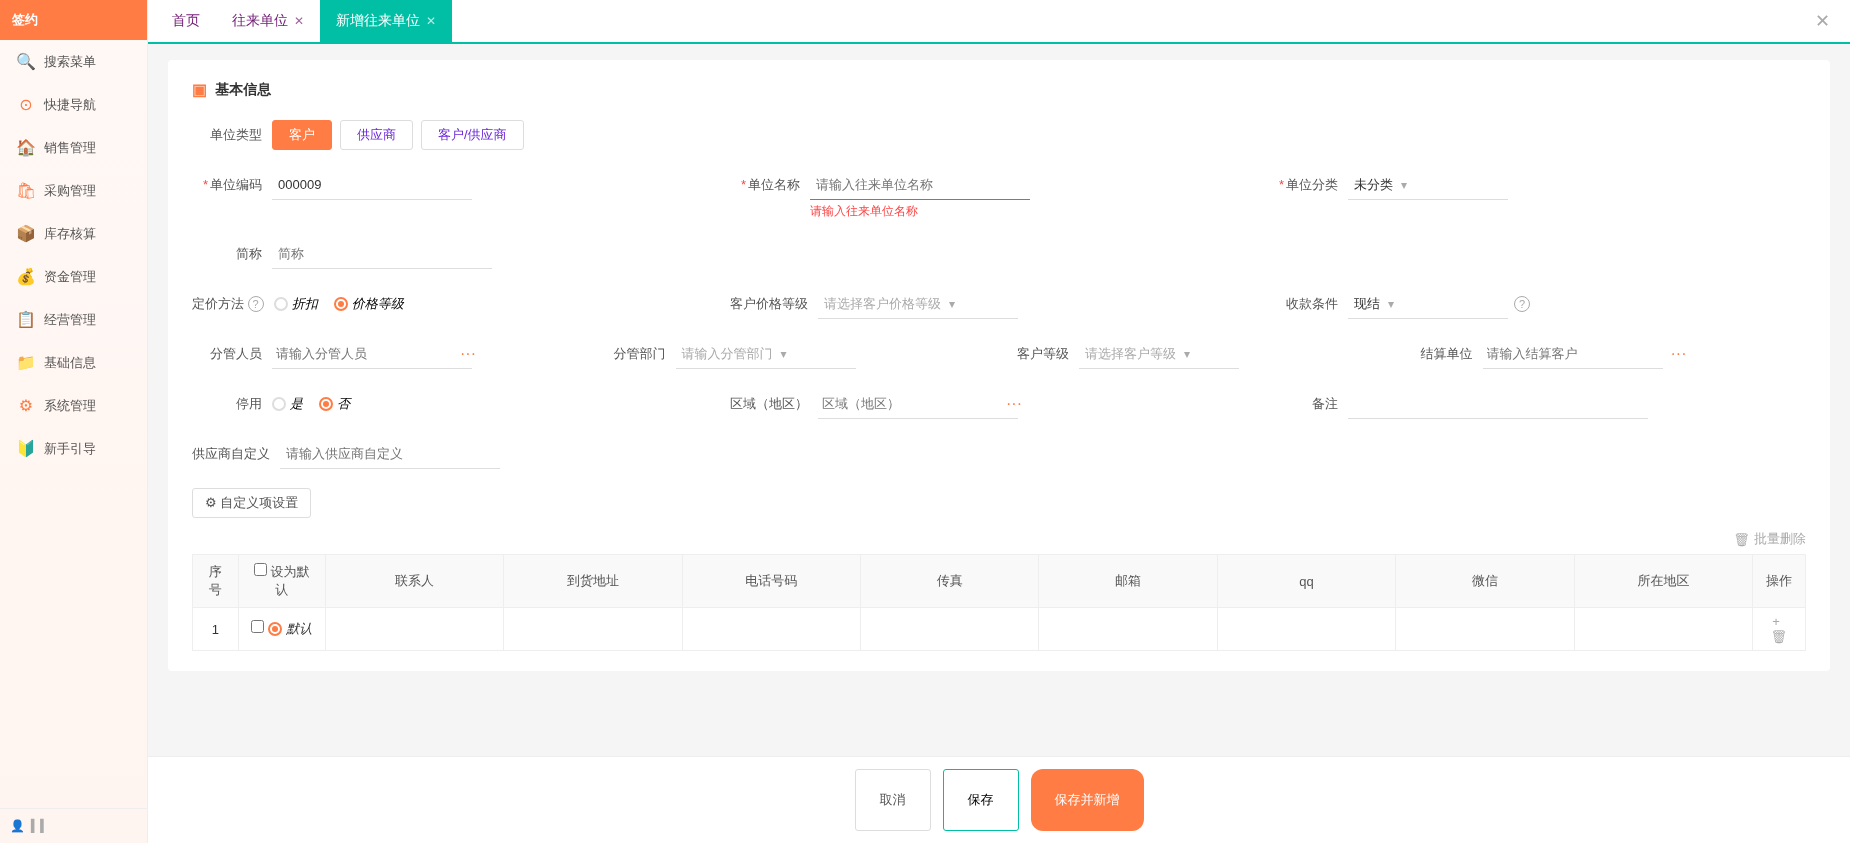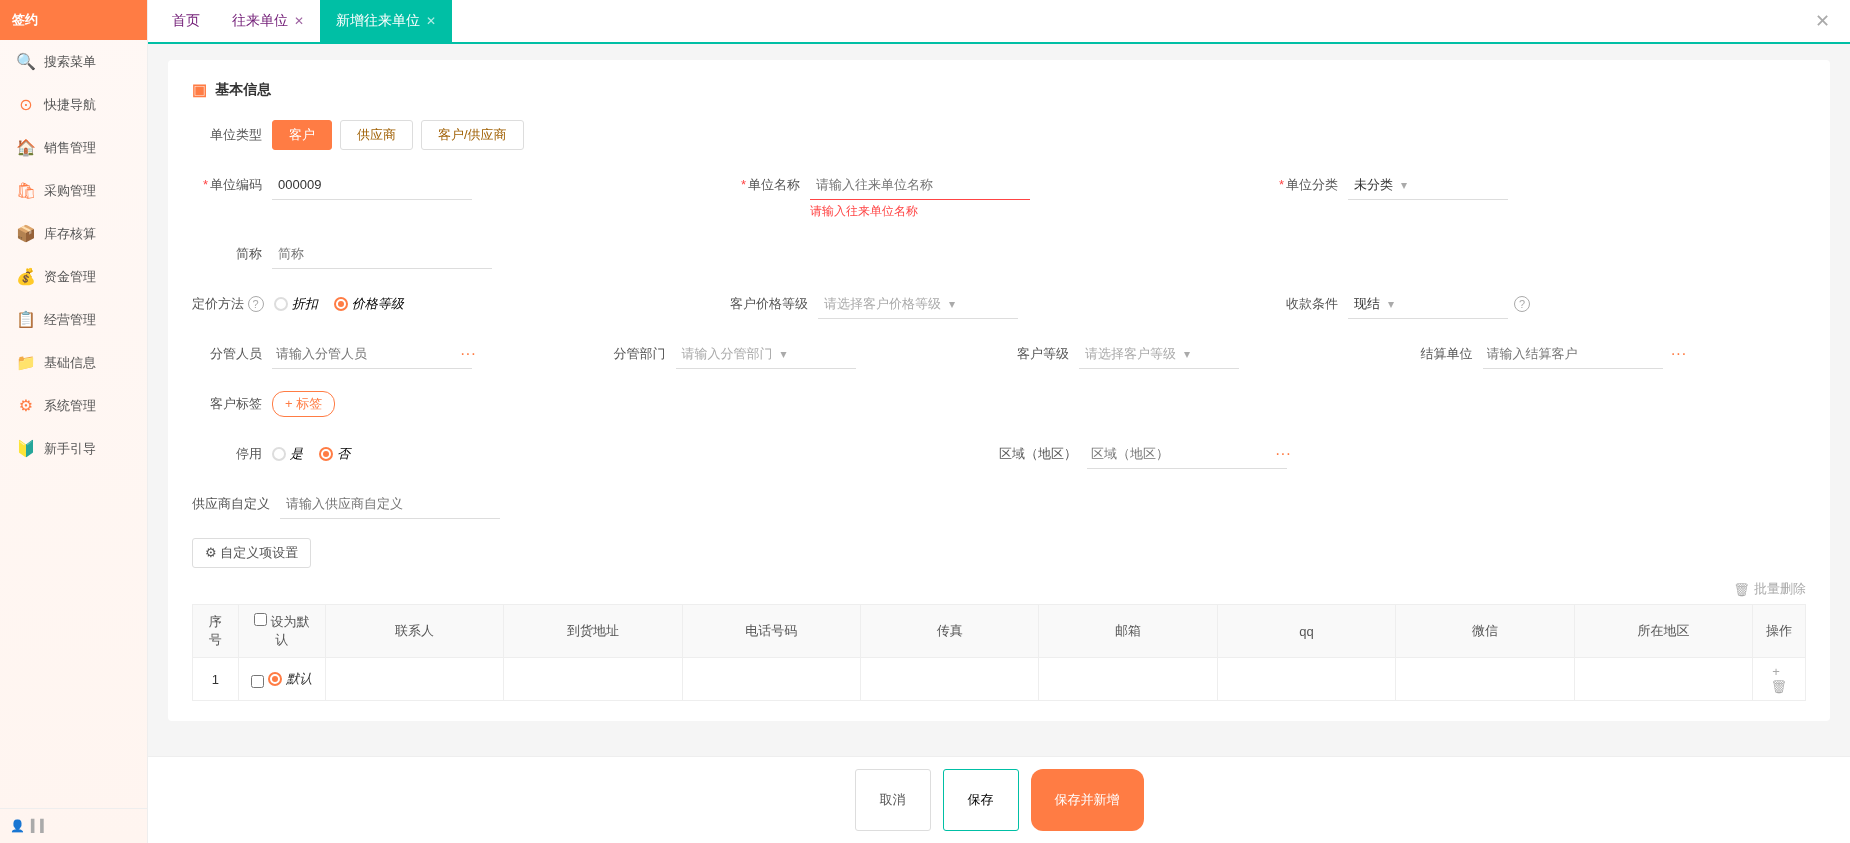--- a/index.html
+++ b/index.html
@@ -163,21 +163,21 @@
       display: flex;
       gap: 8px;
       align-items: center;
     }
     .unit-btn {
       padding: 5px 16px;
       border: 1px solid #ddd;
       background: #fff;
       cursor: pointer;
       border-radius: 3px;
-      color: #a16207;
+      color: #6d28d9;
       font-size: 13px;
     }
     .unit-btn.active {
       background: #ff7c44;
       color: #fff;
       border-color: #ff7c44;
     }
     .select-display {
       border: none;
       border-bottom: 1px solid #ddd;
@@ -534,26 +534,20 @@
 
         <div class="form-field">
           <span class="form-label">结算单位</span>
           <div class="input-with-more" style="width:180px;">
             <input type="text" placeholder="请输入结算客户" style="">
             <span class="more-btn">···</span>
           </div>
         </div>
       </div>
 
-      <div class="form-row">
-        <div class="form-field">
-          <span class="form-label">客户标签</span>
-          <button class="tag-add-btn">+ 标签</button>
-        </div>
-      </div>
 
       <div class="form-row">
 
         <div class="form-field">
           <span class="form-label">停用</span>
           <div class="radio-group">
             <div class="radio-item">
               <div class="radio-circle"></div>
               <span>是</span>
             </div>
@@ -565,20 +559,24 @@
         </div>
 
         <div class="form-field">
           <span class="form-label">区域（地区）</span>
           <div class="input-with-more">
             <input type="text" placeholder="区域（地区）" style="">
             <span class="more-btn">···</span>
           </div>
         </div>
 
+        <div class="form-field">
+          <span class="form-label">备注</span>
+          <input type="text" class="form-input" style="width: 300px;">
+        </div>
       </div>
 
       <div class="form-row">
         <div class="form-field">
           <span class="form-label">供应商自定义</span>
           <input type="text" class="form-input" style="width: 220px;" placeholder="请输入供应商自定义">
         </div>
       </div>
 
       <button class="custom-settings-btn">⚙ 自定义项设置</button>
@@ -606,21 +604,21 @@
               <th>qq</th>
               <th>微信</th>
               <th>所在地区</th>
               <th>操作</th>
             </tr>
           </thead>
           <tbody>
             <tr>
               <td>1</td>
               <td>
-                <div style="display:flex; align-items:flex-end; justify-content:center; gap:4px;">
+                <div style="display:flex; align-items:flex-start; justify-content:center; gap:4px;">
                   <input type="checkbox" style="">
                   <div class="radio-item">
                     <div class="radio-circle checked"></div>
                     <span>默认</span>
                   </div>
                 </div>
               </td>
               <td><input type="text" style="border: none; outline: none; width: 100%; font-size: 13px;"></td>
               <td><input type="text" style="border: none; outline: none; width: 100%; font-size: 13px;"></td>
               <td><input type="text" style="border: none; outline: none; width: 100%; font-size: 13px;"></td>

